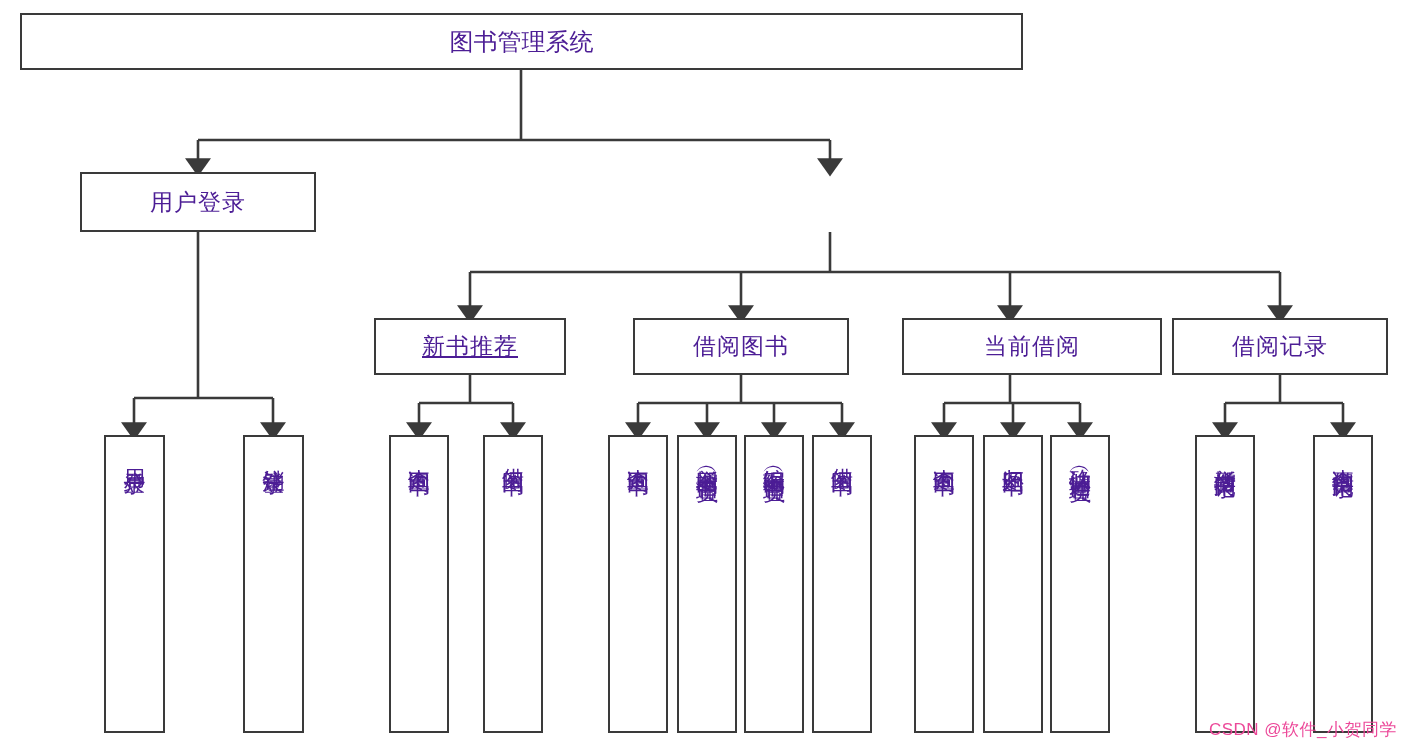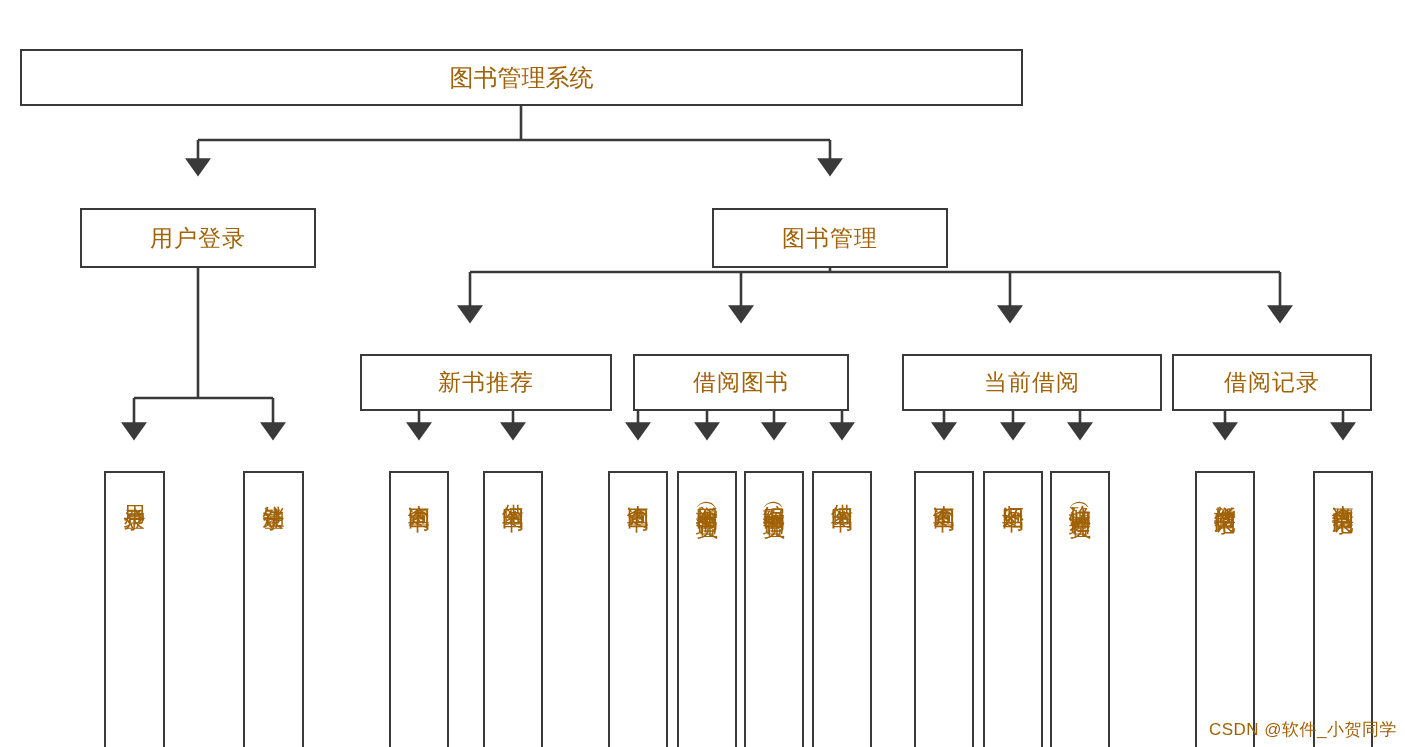--- a/index.html
+++ b/index.html
@@ -26,22 +26,21 @@
     pointer-events: none;
   }
   .node {
     position: absolute;
     box-sizing: border-box;
     background: #ffffff;
     border: 2px solid #3a3a3a;
     display: flex;
     align-items: center;
     justify-content: center;
-    color: #a16207;
-    margin-top: 36px;
+    color: #4c1d95;
   }
   .node.horiz {
     font-size: 23px;
     letter-spacing: 1px;
   }
   .node.root {
     font-size: 24px;
   }
   .node.leaf {
     font-size: 22px;
@@ -54,21 +53,21 @@
     text-orientation: upright;
     line-height: 1.08;
     letter-spacing: 2px;
     white-space: nowrap;
   }
   .watermark {
     position: absolute;
     right: 8px;
     bottom: 6px;
     font-size: 17px;
-    color: #a16207;
+    color: #ec4899;
     letter-spacing: 0.5px;
     white-space: nowrap;
   }
 </style>
 </head>
 <body>
 
 <div id="canvas">
 
   <svg class="connectors" viewBox="0 0 1405 747" xmlns="http://www.w3.org/2000/svg">
@@ -121,34 +120,31 @@
     </g>
   </svg>
 
   <div class="node root" style="left:20px; top:13px; width:1003px; height:57px;">
     <span>图书管理系统</span>
   </div>
 
   <div class="node horiz" style="left:80px; top:172px; width:236px; height:60px;">
     <span>用户登录</span>
   </div>
-  <div class="node horiz" style="left:712px; top:172px; width:236px; height:60px;">
-    <span>图书管理</span>
-  </div>
 
-  <div class="node horiz" style="left:360px; top:318px; width:252px; height:57px;">
+  <div class="node horiz" style="left:374px; top:318px; width:192px; height:57px;text-decoration:underline;">
     <span>新书推荐</span>
   </div>
   <div class="node horiz" style="left:633px; top:318px; width:216px; height:57px;">
     <span>借阅图书</span>
   </div>
   <div class="node horiz" style="left:902px; top:318px; width:260px; height:57px;">
     <span>当前借阅</span>
   </div>
-  <div class="node horiz" style="left:1172px; top:318px; width:200px; height:57px;">
+  <div class="node horiz" style="left:1172px; top:318px; width:216px; height:57px;">
     <span>借阅记录</span>
   </div>
 
   <div class="node leaf" style="left:104px; top:435px; width:61px; height:298px;">
     <span class="vtext">用户登录</span>
   </div>
   <div class="node leaf" style="left:243px; top:435px; width:61px; height:298px;">
     <span class="vtext">注销登录</span>
   </div>
 

